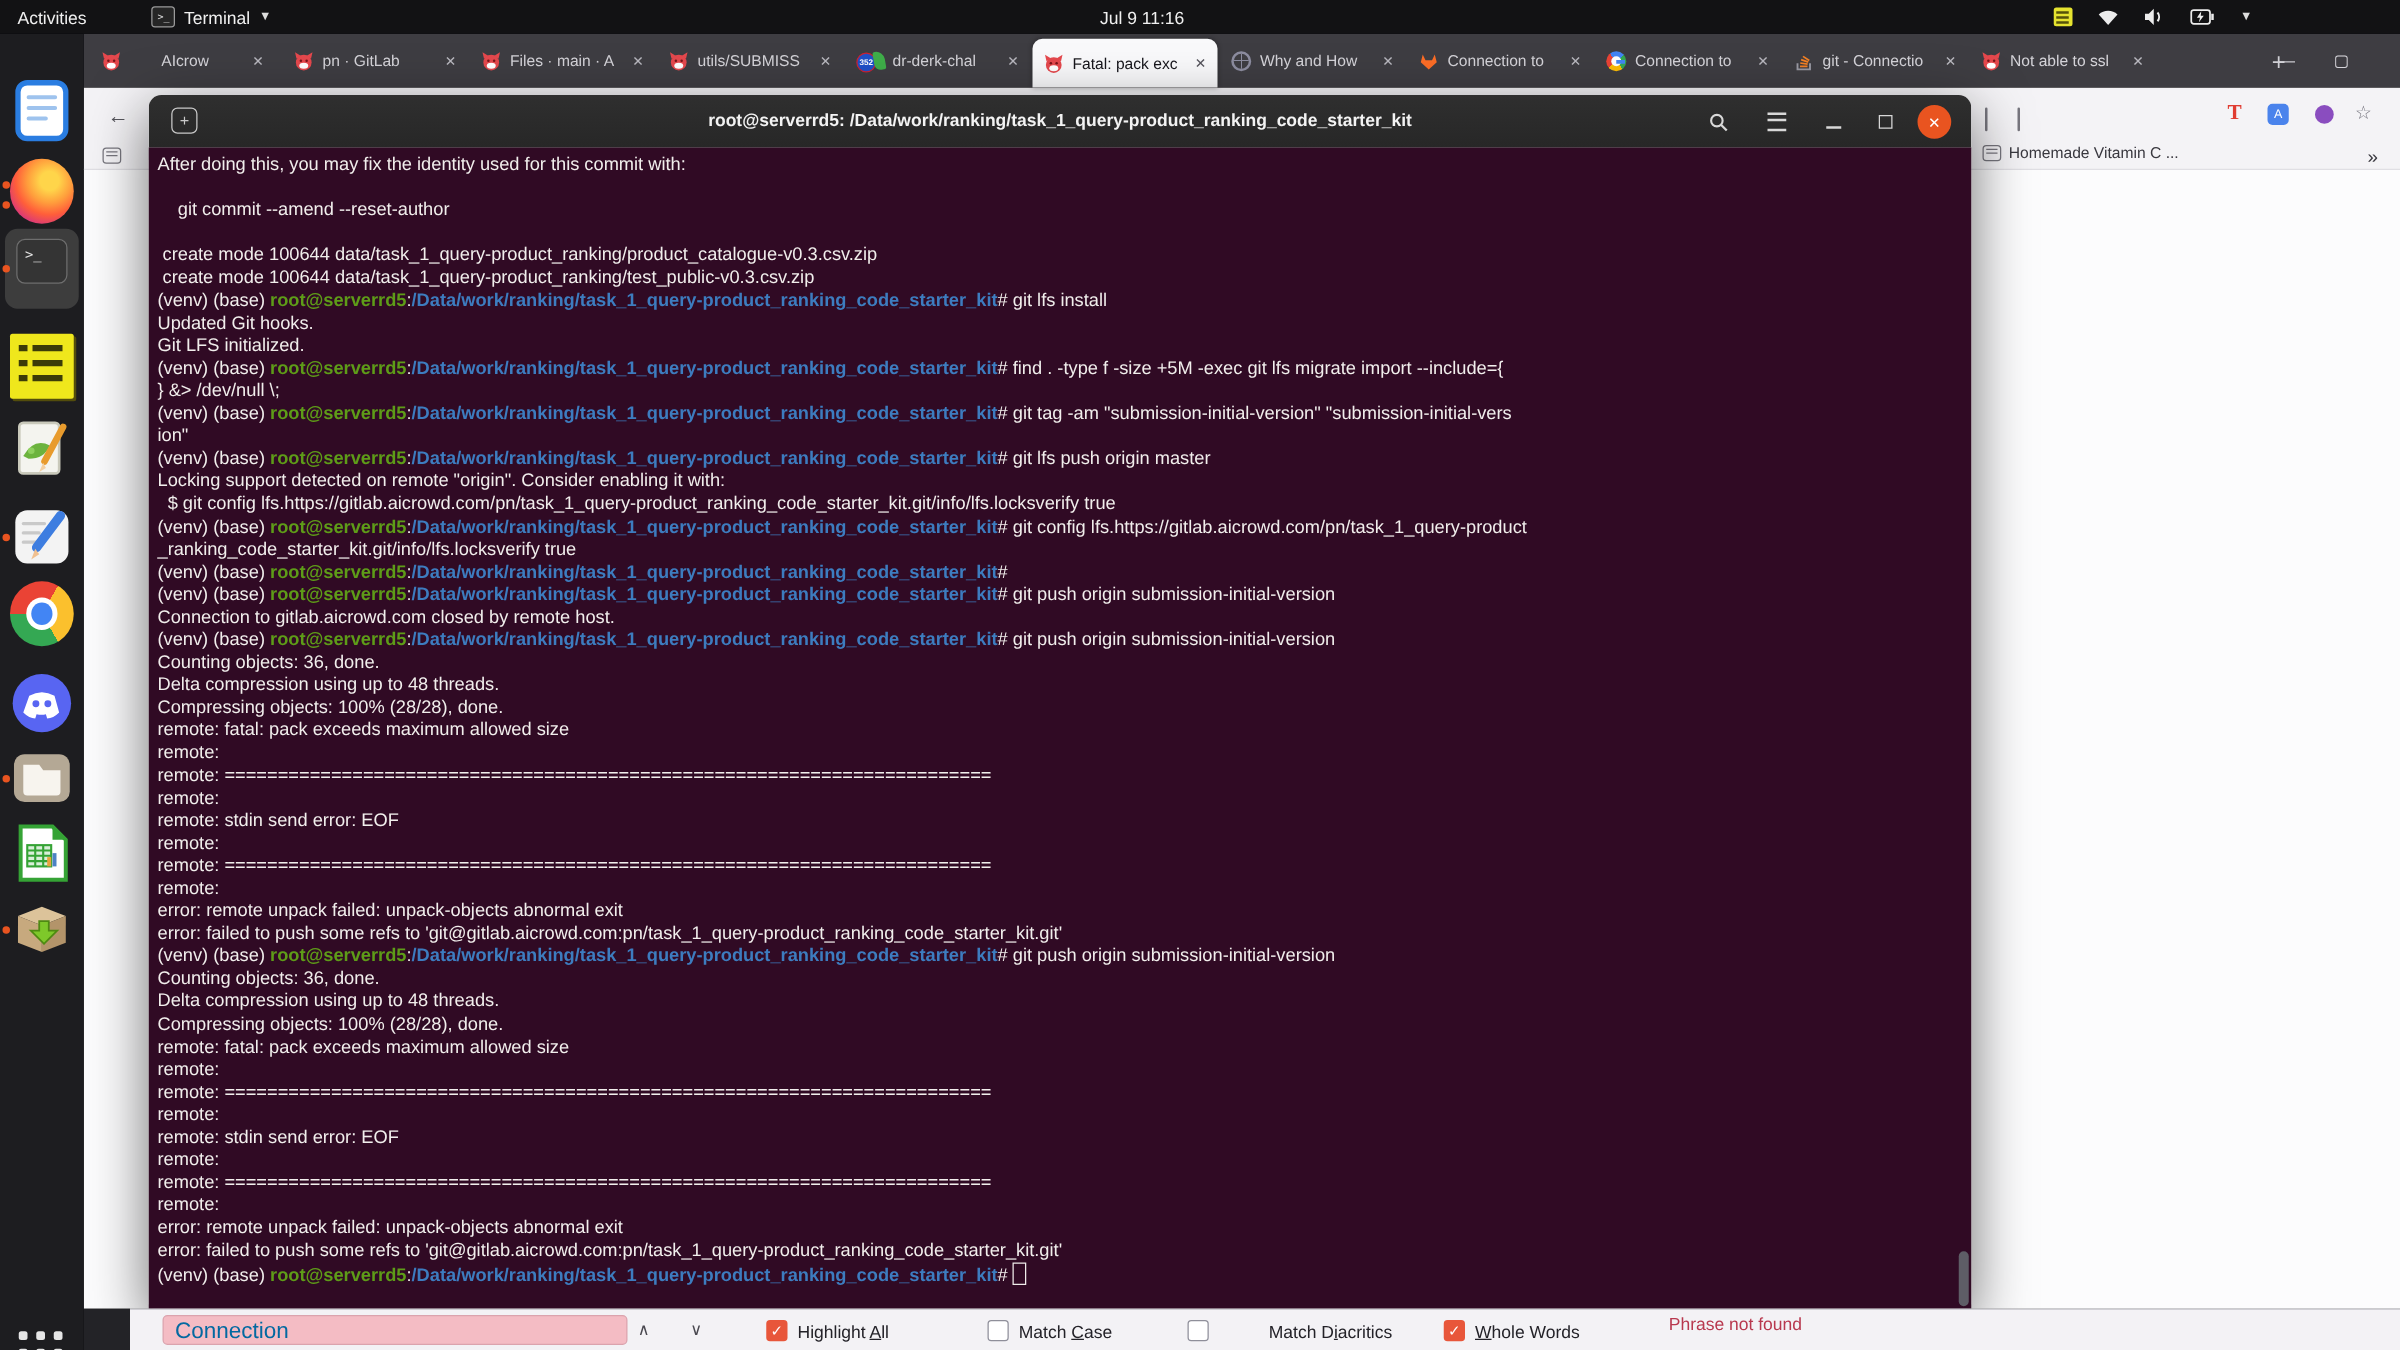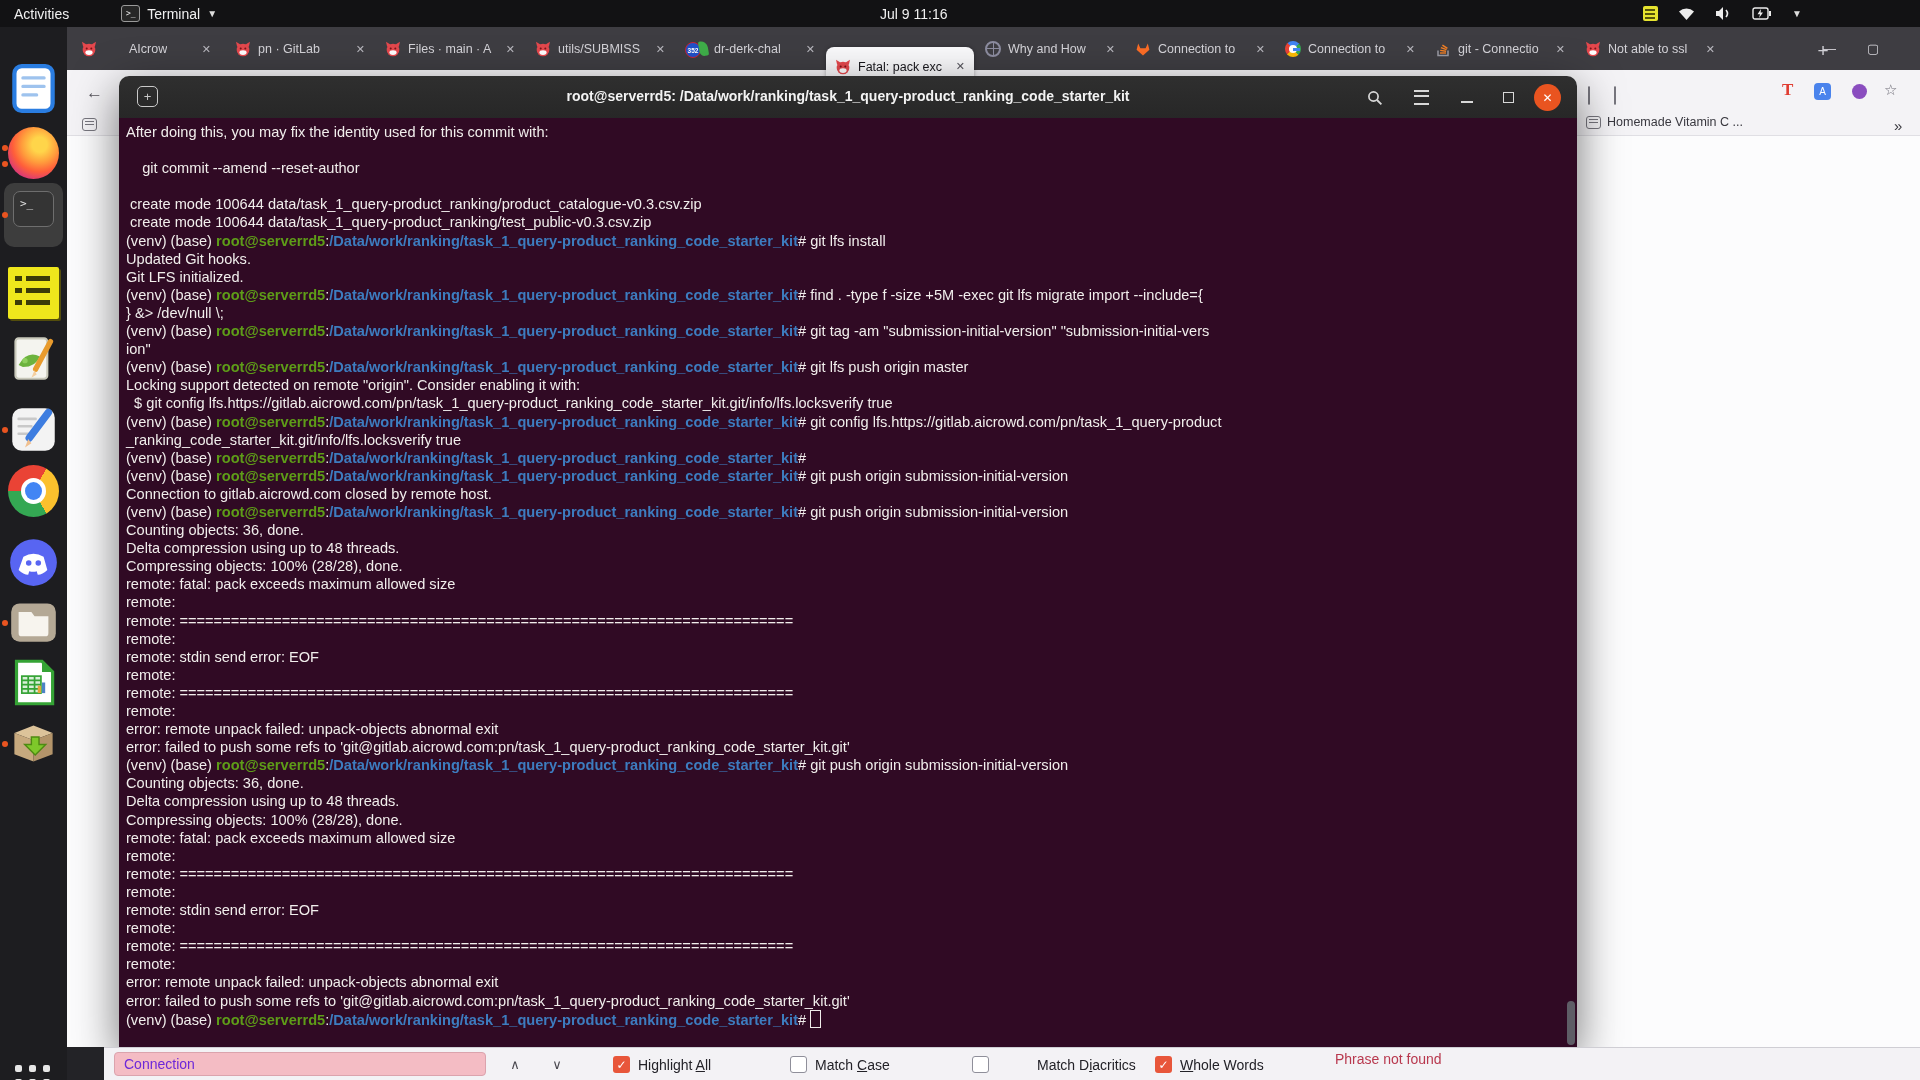--- a/index.html
+++ b/index.html
@@ -22,21 +22,21 @@
   .caret{font-size:10px;color:#ddd}
 
   
   #ff-tabbar{position:absolute;left:67px;top:27px;width:1853px;height:43px;background:#3e3d42;z-index:5}
   #ff-navarea{position:absolute;left:67px;top:70px;width:1853px;height:65px;background:#f4f3f6;z-index:4;
               border-bottom:1px solid #e0dfe4}
   #ff-page{position:absolute;left:67px;top:135px;width:1853px;height:912px;background:#fcfcfd;z-index:3}
 
   .tab{position:absolute;top:4px;width:148px;height:36px;border-radius:6px;display:flex;align-items:center;
        padding:0 6px 0 9px;box-sizing:border-box;color:#d4d3d8;font-size:12.5px;cursor:pointer;gap:7px}
-  .tab.active{background:#f9f9fb;color:#17161c;border-radius:8px 8px 0 0;height:39px;top:20px;box-shadow:0 0 4px rgba(0,0,0,.3)}
+  .tab.active{background:#f9f9fb;color:#17161c;border-radius:8px 8px 0 0;height:39px;top:4px;box-shadow:0 0 4px rgba(0,0,0,.3)}
   .tab-title{flex:1;white-space:nowrap;overflow:hidden;pointer-events:none}
   .tab-close{font-size:11px;color:#b9b8bf;padding:2px 3px;border-radius:3px}
   .tab.active .tab-close{color:#55545c}
   #newtab{position:absolute;left:1743px;top:13px;width:26px;height:22px;color:#cfcfd4;font-size:19px;
           display:flex;align-items:center;justify-content:center;cursor:pointer}
   .wctrl{position:absolute;top:14px;color:#d6d5da;font-size:13px;cursor:pointer}
 
   
   .fav{width:16px;height:16px;flex:none;position:relative;display:inline-block}
   .fav svg{position:absolute;inset:0}
@@ -78,22 +78,22 @@
          height:18.1px;white-space:pre;color:#f1eeec}
   .t-user{color:#5e9c18;font-weight:bold}
   .t-path{color:#3d7cbf;font-weight:bold}
   .cursor{display:inline-block;width:9px;height:16px;border:1.2px solid #efecea;vertical-align:-3px}
   #term-scrollthumb{position:absolute;right:2px;top:925px;width:8px;height:44px;background:#5e5d66;border-radius:4px;z-index:21}
 
   
   #findbar-strip{position:absolute;left:67px;top:1047px;width:37px;height:33px;background:#232327;z-index:25}
   #findbar{position:absolute;left:104px;top:1047px;width:1816px;height:33px;background:#f3f2f5;
            border-top:1px solid #cfced4;z-index:25;box-sizing:border-box}
-  #find-input{position:absolute;left:10px;top:4px;width:372px;height:24px;background:#f4bcc4;border:1px solid #dba3ad;
-              border-radius:4px;box-sizing:border-box;font-size:14px;color:#6d28d9;padding:0 9px;outline:none;
+  #find-input{position:absolute;left:26px;top:4px;width:372px;height:24px;background:#f4bcc4;border:1px solid #dba3ad;
+              border-radius:4px;box-sizing:border-box;font-size:18px;color:#0369a1;padding:0 9px;outline:none;
               font-family:"Liberation Sans",sans-serif}
   .find-chev{position:absolute;top:5px;width:26px;height:22px;display:flex;align-items:center;justify-content:center;
              color:#4a4950;font-size:13px;cursor:pointer}
   .find-opt{position:absolute;top:0;height:33px;display:flex;align-items:center;gap:8px;cursor:pointer}
   .cbx{width:17px;height:17px;border-radius:3px;box-sizing:border-box}
   .cbx.on{background:#e8563a;color:#fff;font-size:12px;display:flex;align-items:center;justify-content:center}
   .cbx.off{background:#fff;border:1px solid #8f8f9a}
   .opt-label{font-size:14px;color:#232228}
   #find-status{position:absolute;left:1231px;top:0;height:21px;display:flex;align-items:center;
                font-size:14px;color:#b8384e}
@@ -394,21 +394,21 @@
   <span class="find-chev" style="left:440px">∨</span>
   <div id="findopts">
       <div class="find-opt" style="left: 509px;">
         <span class="cbx on">✓</span>
         <span class="opt-label">Highlight <u>A</u>ll</span>
       </div>
       <div class="find-opt" style="left: 686px;">
         <span class="cbx off"></span>
         <span class="opt-label">Match <u>C</u>ase</span>
       </div>
-      <div class="find-opt" style="left: 868px; gap: 48px;">
+      <div class="find-opt" style="left: 846px; gap: 48px;">
         <span class="cbx off"></span>
         <span class="opt-label">Match D<u>i</u>acritics</span>
       </div>
       <div class="find-opt" style="left: 1051px;">
         <span class="cbx on">✓</span>
         <span class="opt-label"><u>W</u>hole Words</span>
       </div>
     </div>
   <div id="find-status">Phrase not found</div>
 </div>

